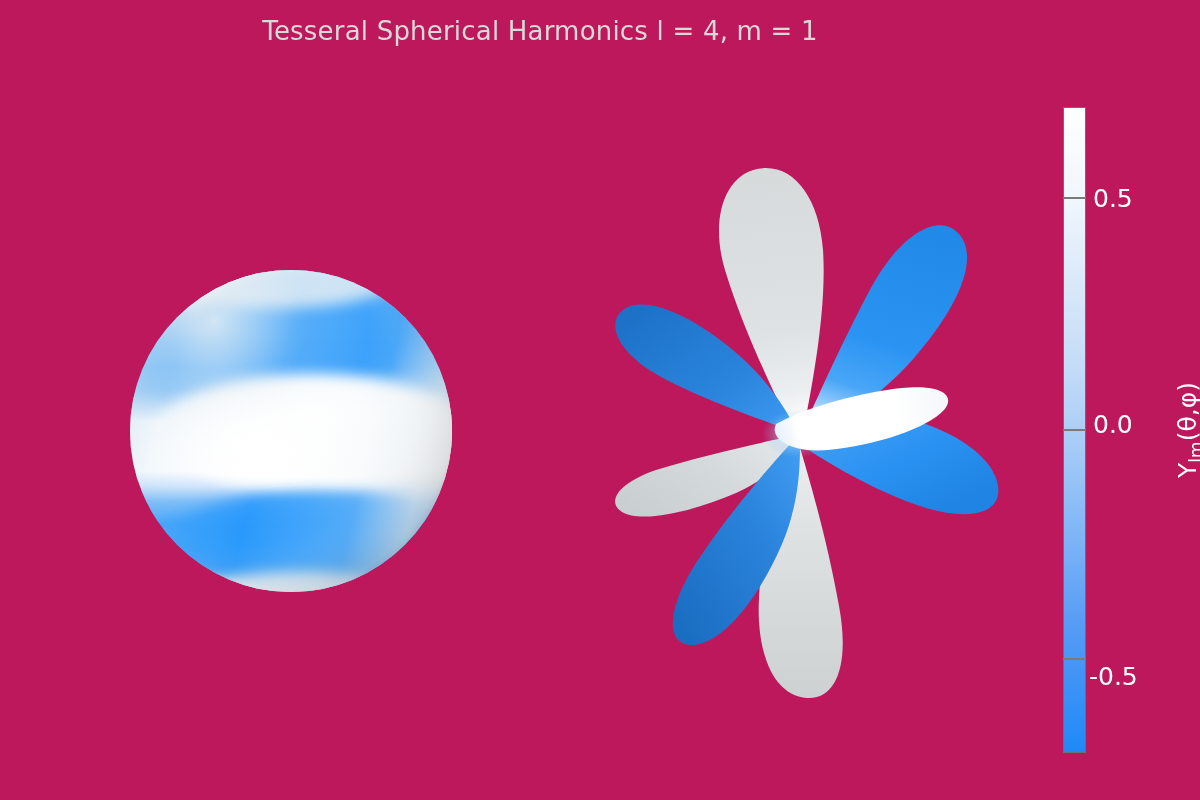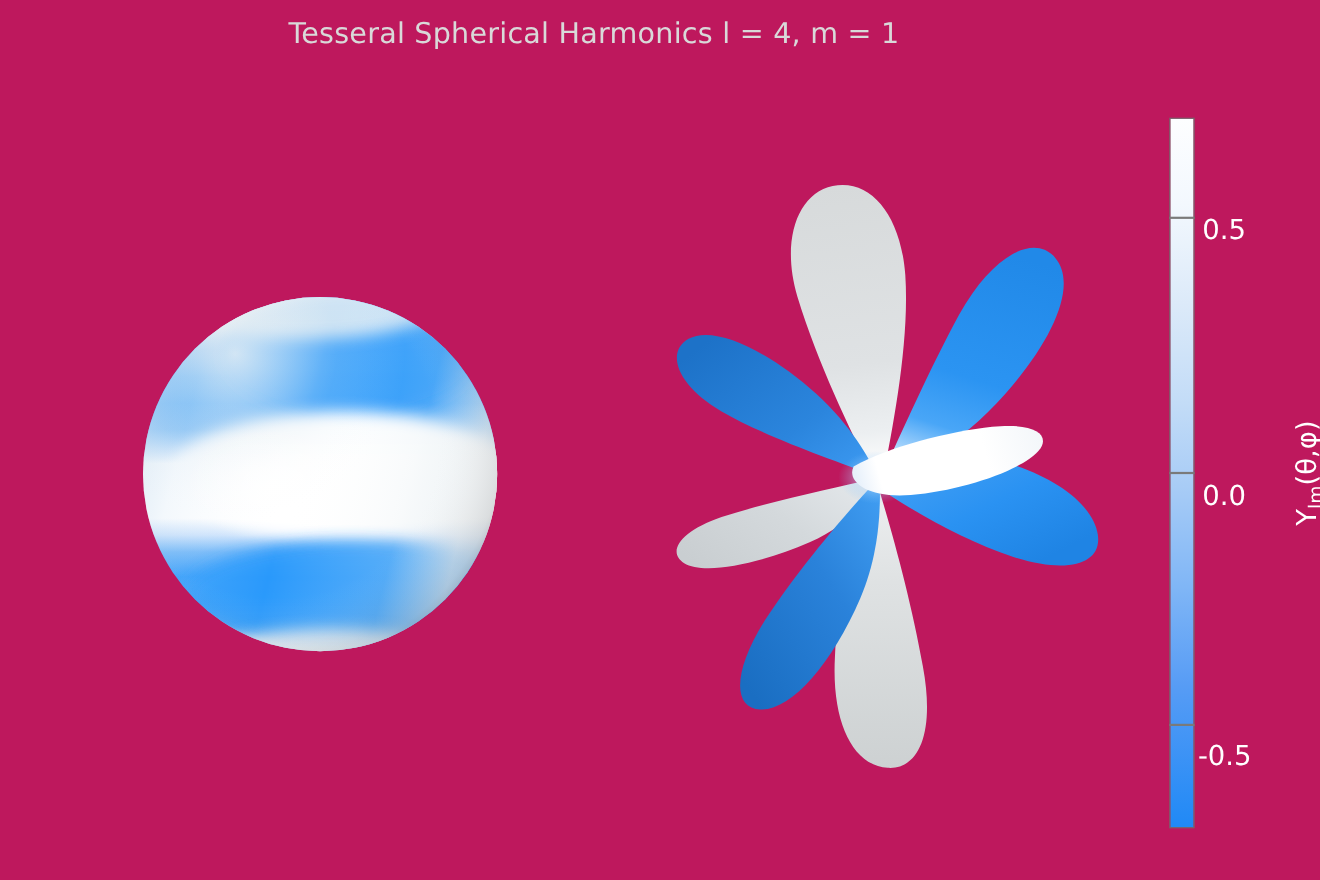--- a/index.html
+++ b/index.html
@@ -54,21 +54,20 @@
     background: #7a7a7a;
   }
   .cb-ticklabel {
     position: absolute;
     left: 30px;
     color: #ffffff;
     font-size: 25px;
     font-family: "DejaVu Sans", sans-serif;
     transform: translateY(-50%);
     white-space: pre;
-    margin-top: 11px;
   }
   #colorbar-label {
     position: absolute;
     left: 1142px;
     top: 430px;
     color: #ffffff;
     font-size: 25px;
     font-family: "DejaVu Sans", sans-serif;
     transform: translate(0, -50%) rotate(-90deg);
     transform-origin: 50% 50%;
@@ -270,20 +269,20 @@
             #a8ccf6 52%,
             #80b6f6 66%,
             #579cf5 80%,
             #2089f6 100%);"></div>
   </div>
 
   <div class="cb-tickmark" style="left:1063px; top:197px; position:absolute;"></div>
   <div class="cb-ticklabel" style="left:1093px; top:198px; position:absolute;">0.5</div>
 
   <div class="cb-tickmark" style="left:1063px; top:429px; position:absolute;"></div>
-  <div class="cb-ticklabel" style="left:1093px; top:440px; position:absolute;">0.0</div>
+  <div class="cb-ticklabel" style="left:1093px; top:424px; position:absolute;">0.0</div>
 
   <div class="cb-tickmark" style="left:1063px; top:658px; position:absolute;"></div>
   <div class="cb-ticklabel" style="left:1089px; top:676px; position:absolute;">-0.5</div>
 
   <div id="colorbar-label"><span>Y</span><span class="sub">lm</span><span>(θ,φ)</span></div>
 
 </div>
 
 </body></html>

